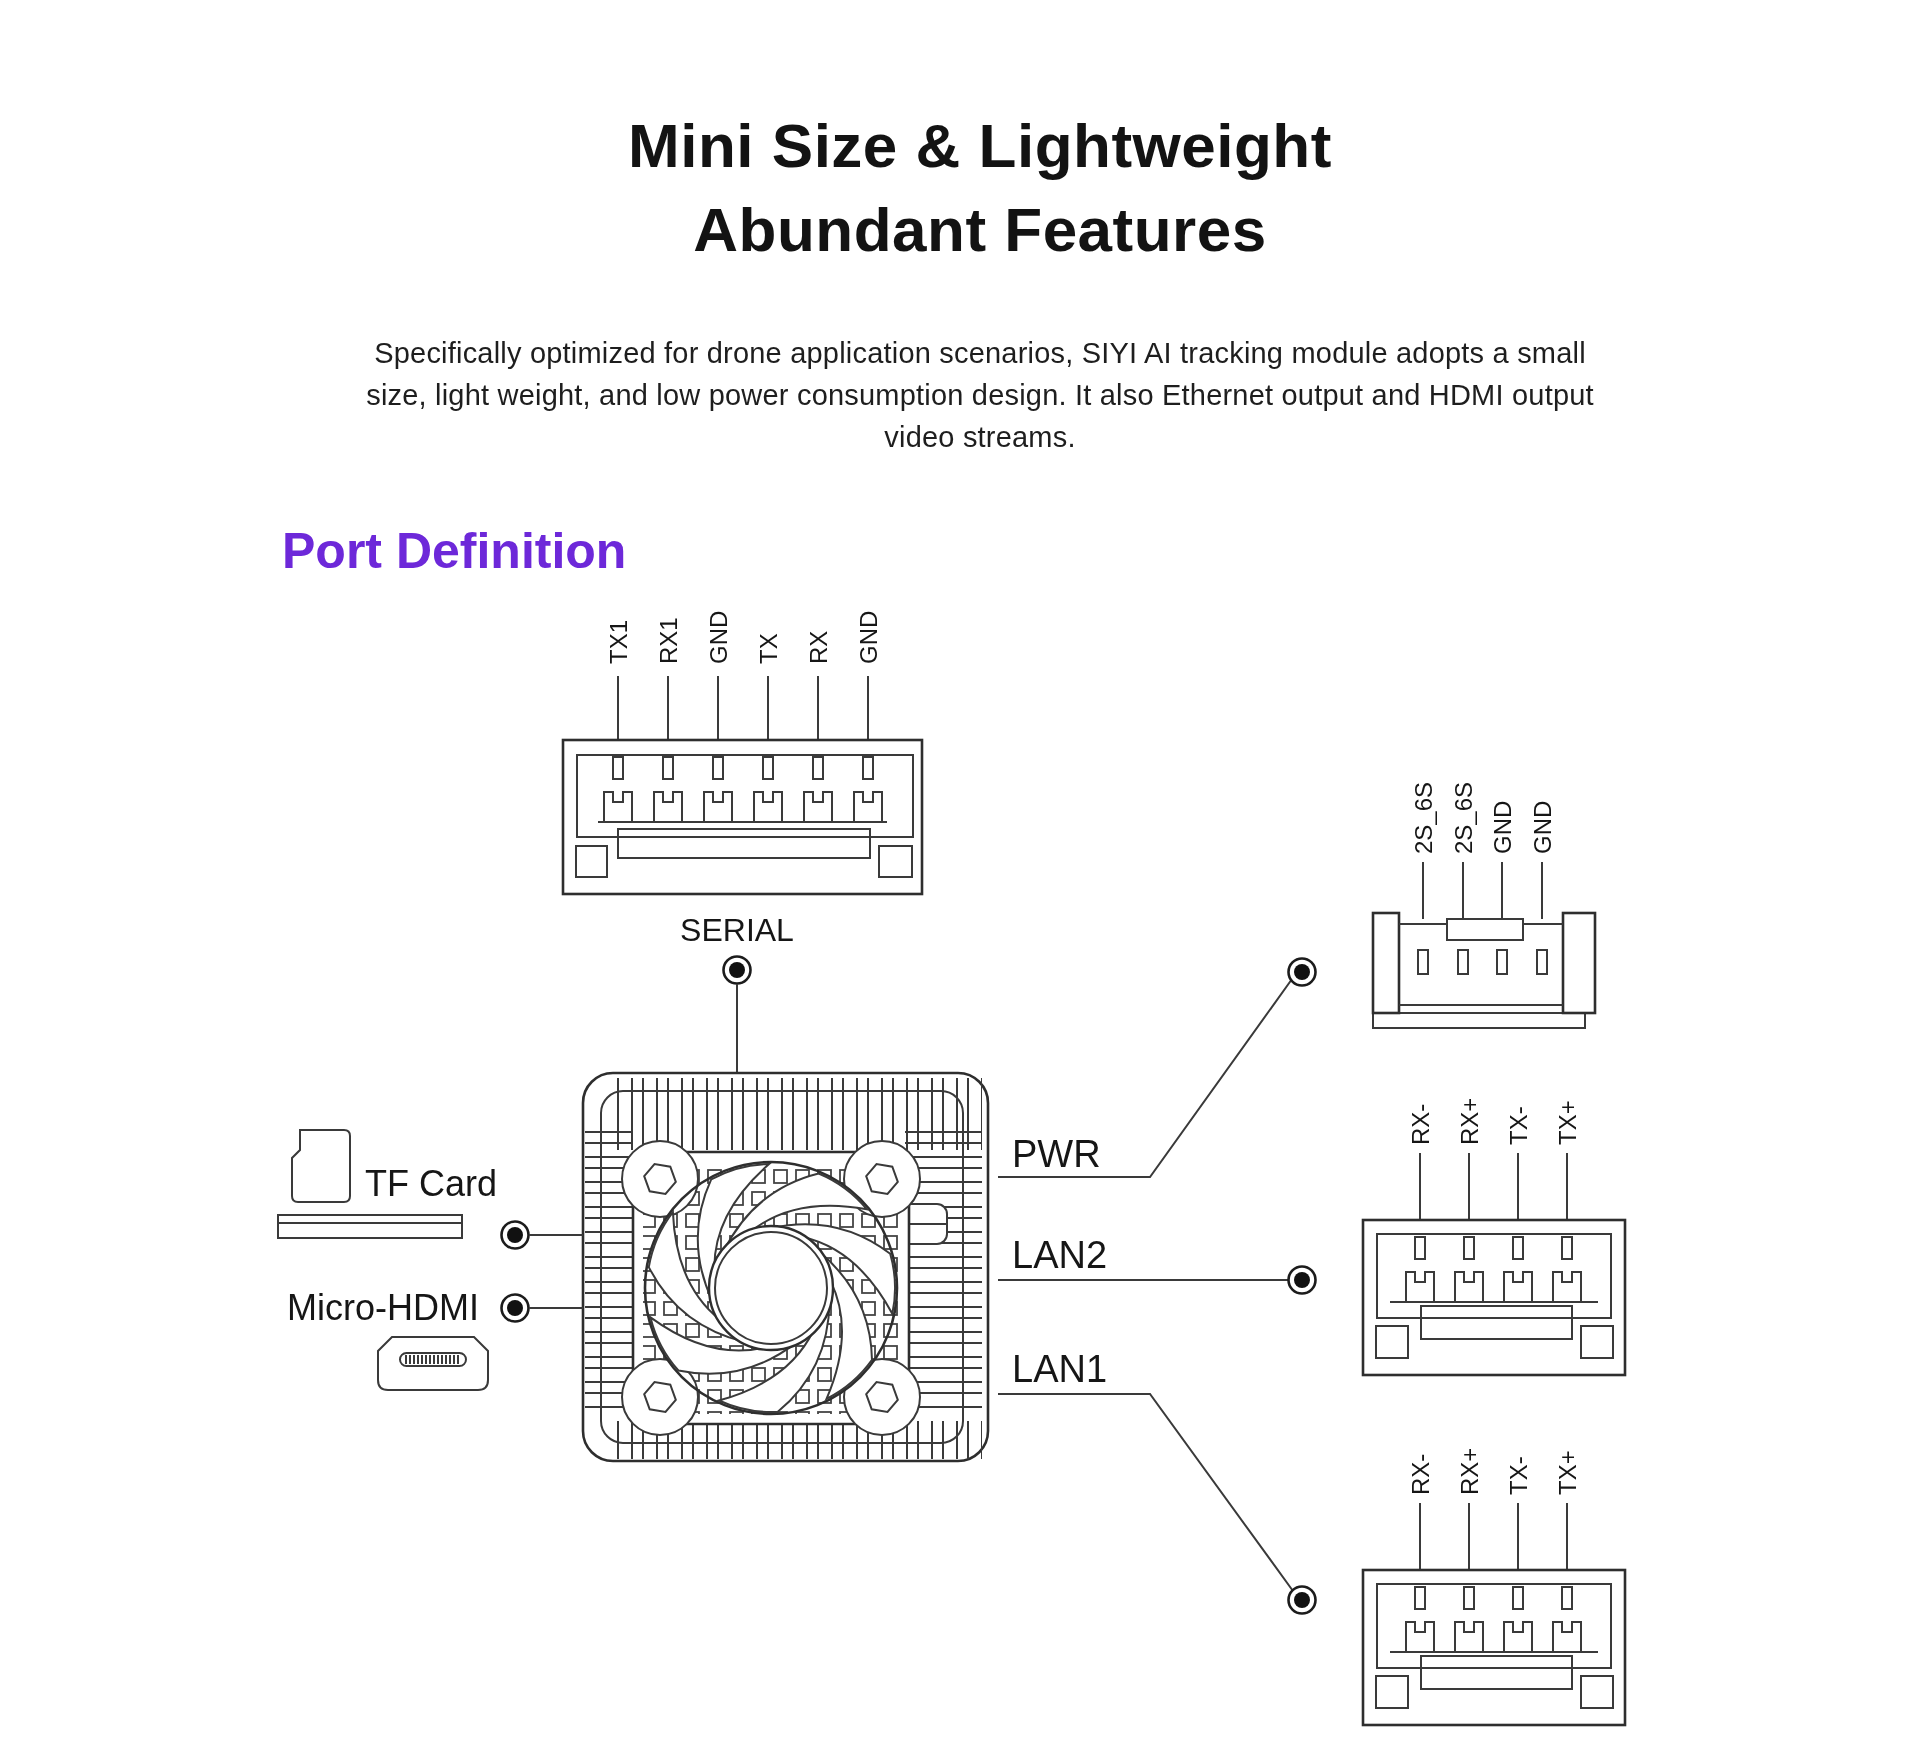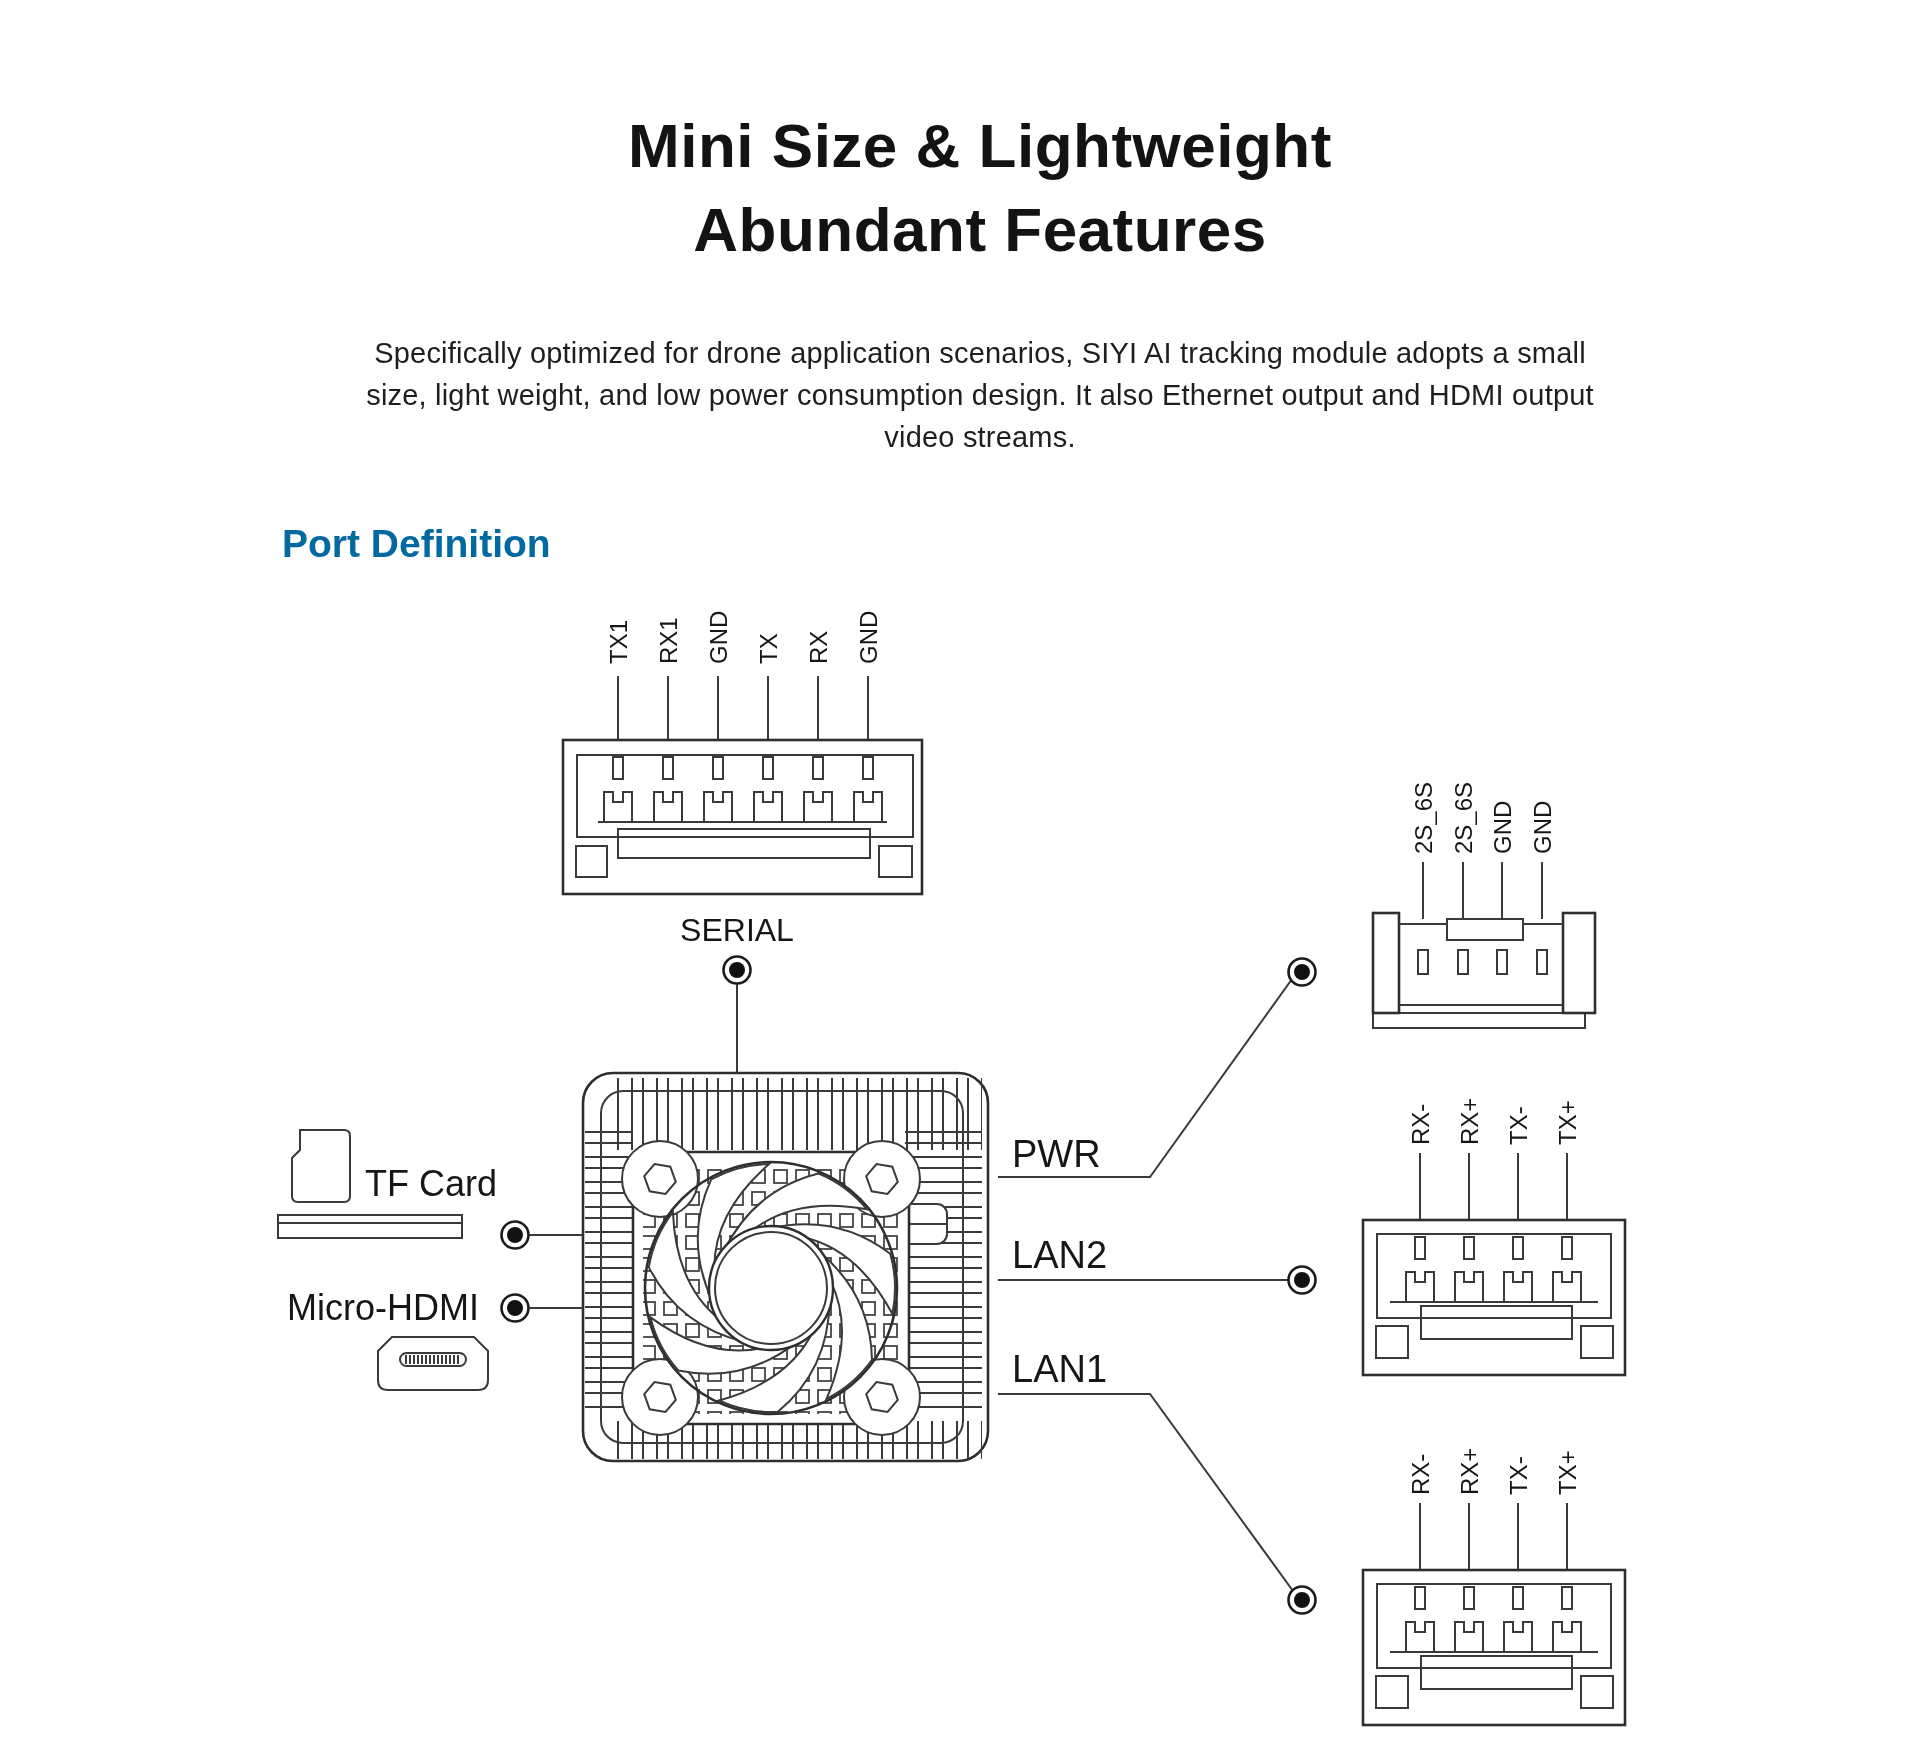--- a/index.html
+++ b/index.html
@@ -2,21 +2,21 @@
 <html><head>
 <meta charset="utf-8">
 <style>
   html,body{margin:0;padding:0;background:#ffffff;}
   .canvas{position:relative;width:1721px;height:1747px;background:#ffffff;overflow:hidden;
           font-family:"Liberation Sans",sans-serif;color:#161616;}
   .title-block{position:absolute;left:0;top:104px;width:1960px;text-align:center;
                font-size:62px;font-weight:bold;line-height:84px;letter-spacing:.5px;color:#131313;}
   .intro{position:absolute;left:0;top:332px;width:1960px;text-align:center;
          font-size:29px;line-height:42px;color:#1e1e1e;letter-spacing:.2px;}
-  .section-heading{position:absolute;left:282px;top:522px;font-size:39px;font-weight:bold;color:#0369a1;}
+  .section-heading{position:absolute;left:282px;top:522px;font-size:50px;font-weight:bold;color:#6d28d9;}
   svg.diagram{position:absolute;left:0;top:0;}
   svg .ln{stroke:#3a3a3a;stroke-width:2;fill:none;}
   svg .ln-bold{stroke:#2e2e2e;stroke-width:2.6;fill:none;}
   svg .white{fill:#ffffff;}
   svg text{font-family:"Liberation Sans",sans-serif;fill:#161616;}
   svg .pin-label{font-size:24px;}
   svg .port-label{font-size:38px;}
   svg .port-label-sm{font-size:32px;}
   svg .port-label-md{font-size:36px;}
   svg .dot-outer{stroke:#1c1c1c;stroke-width:2.6;fill:#ffffff;}

